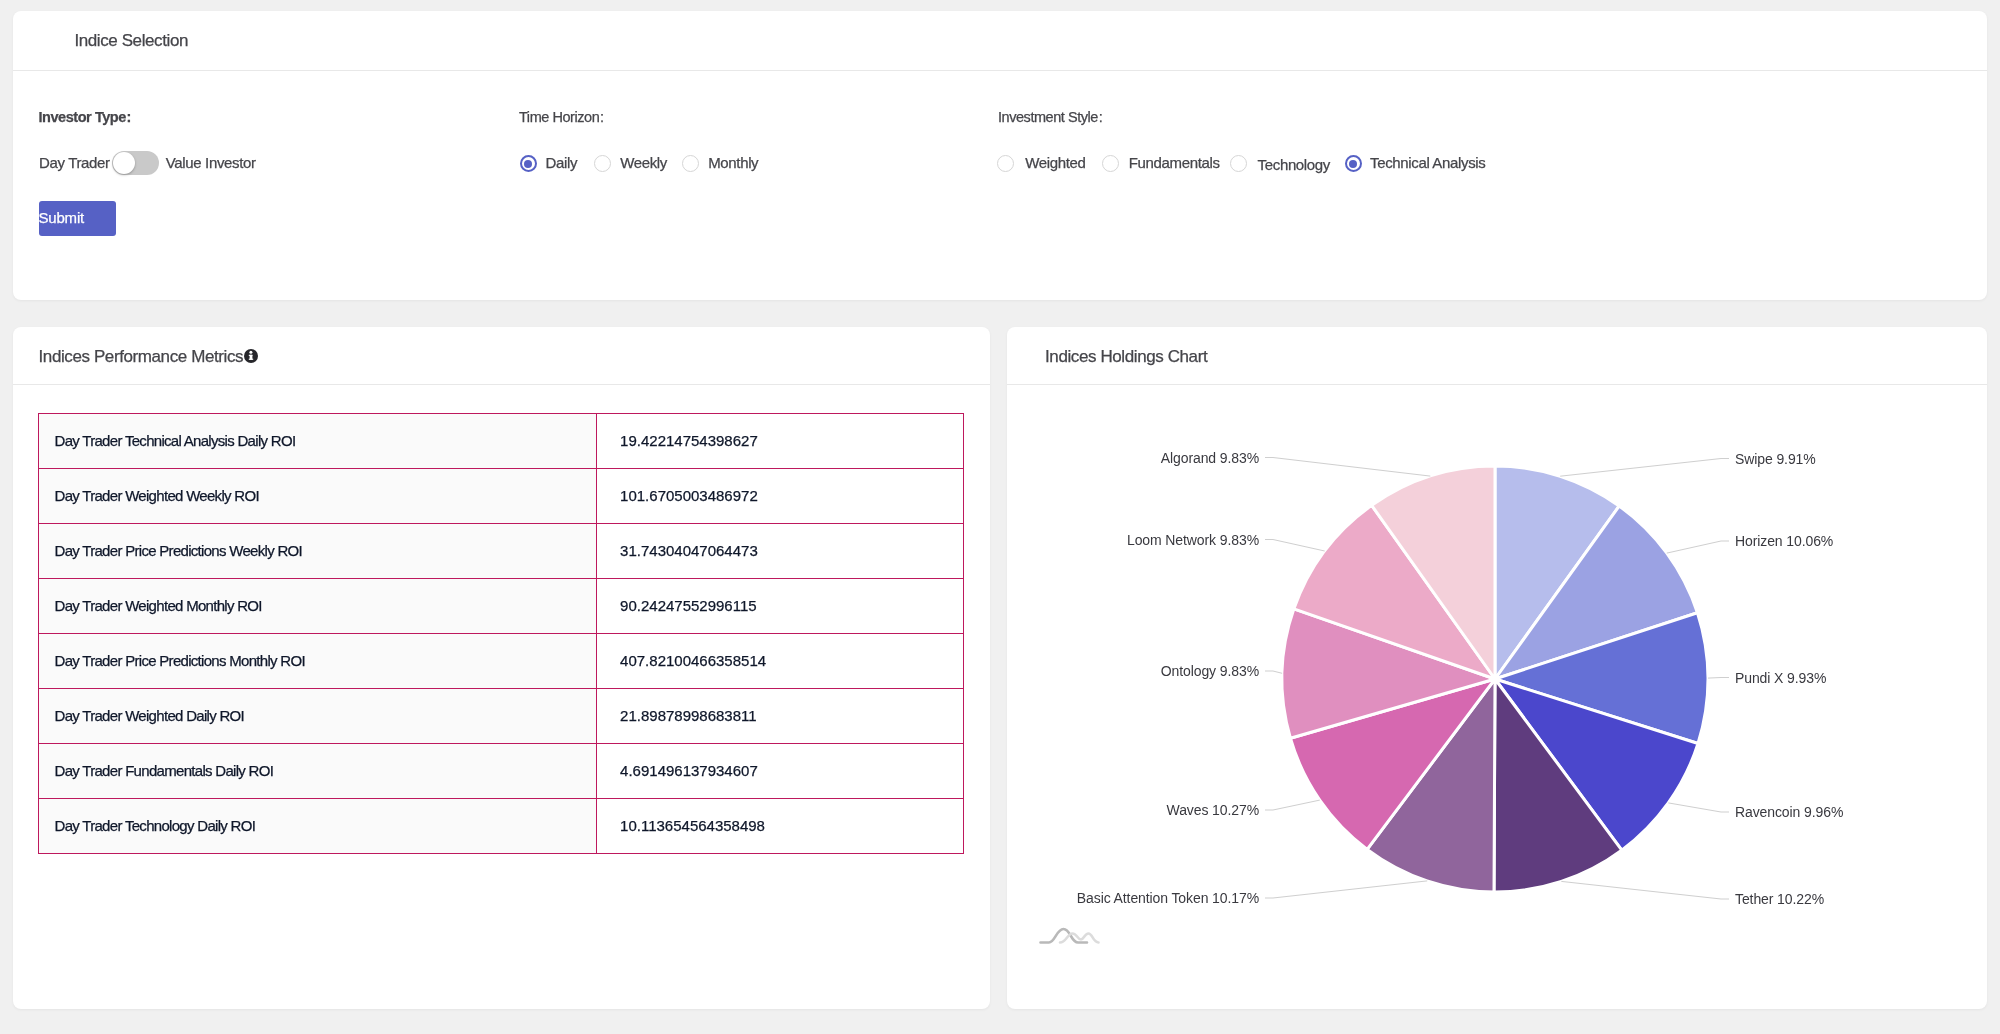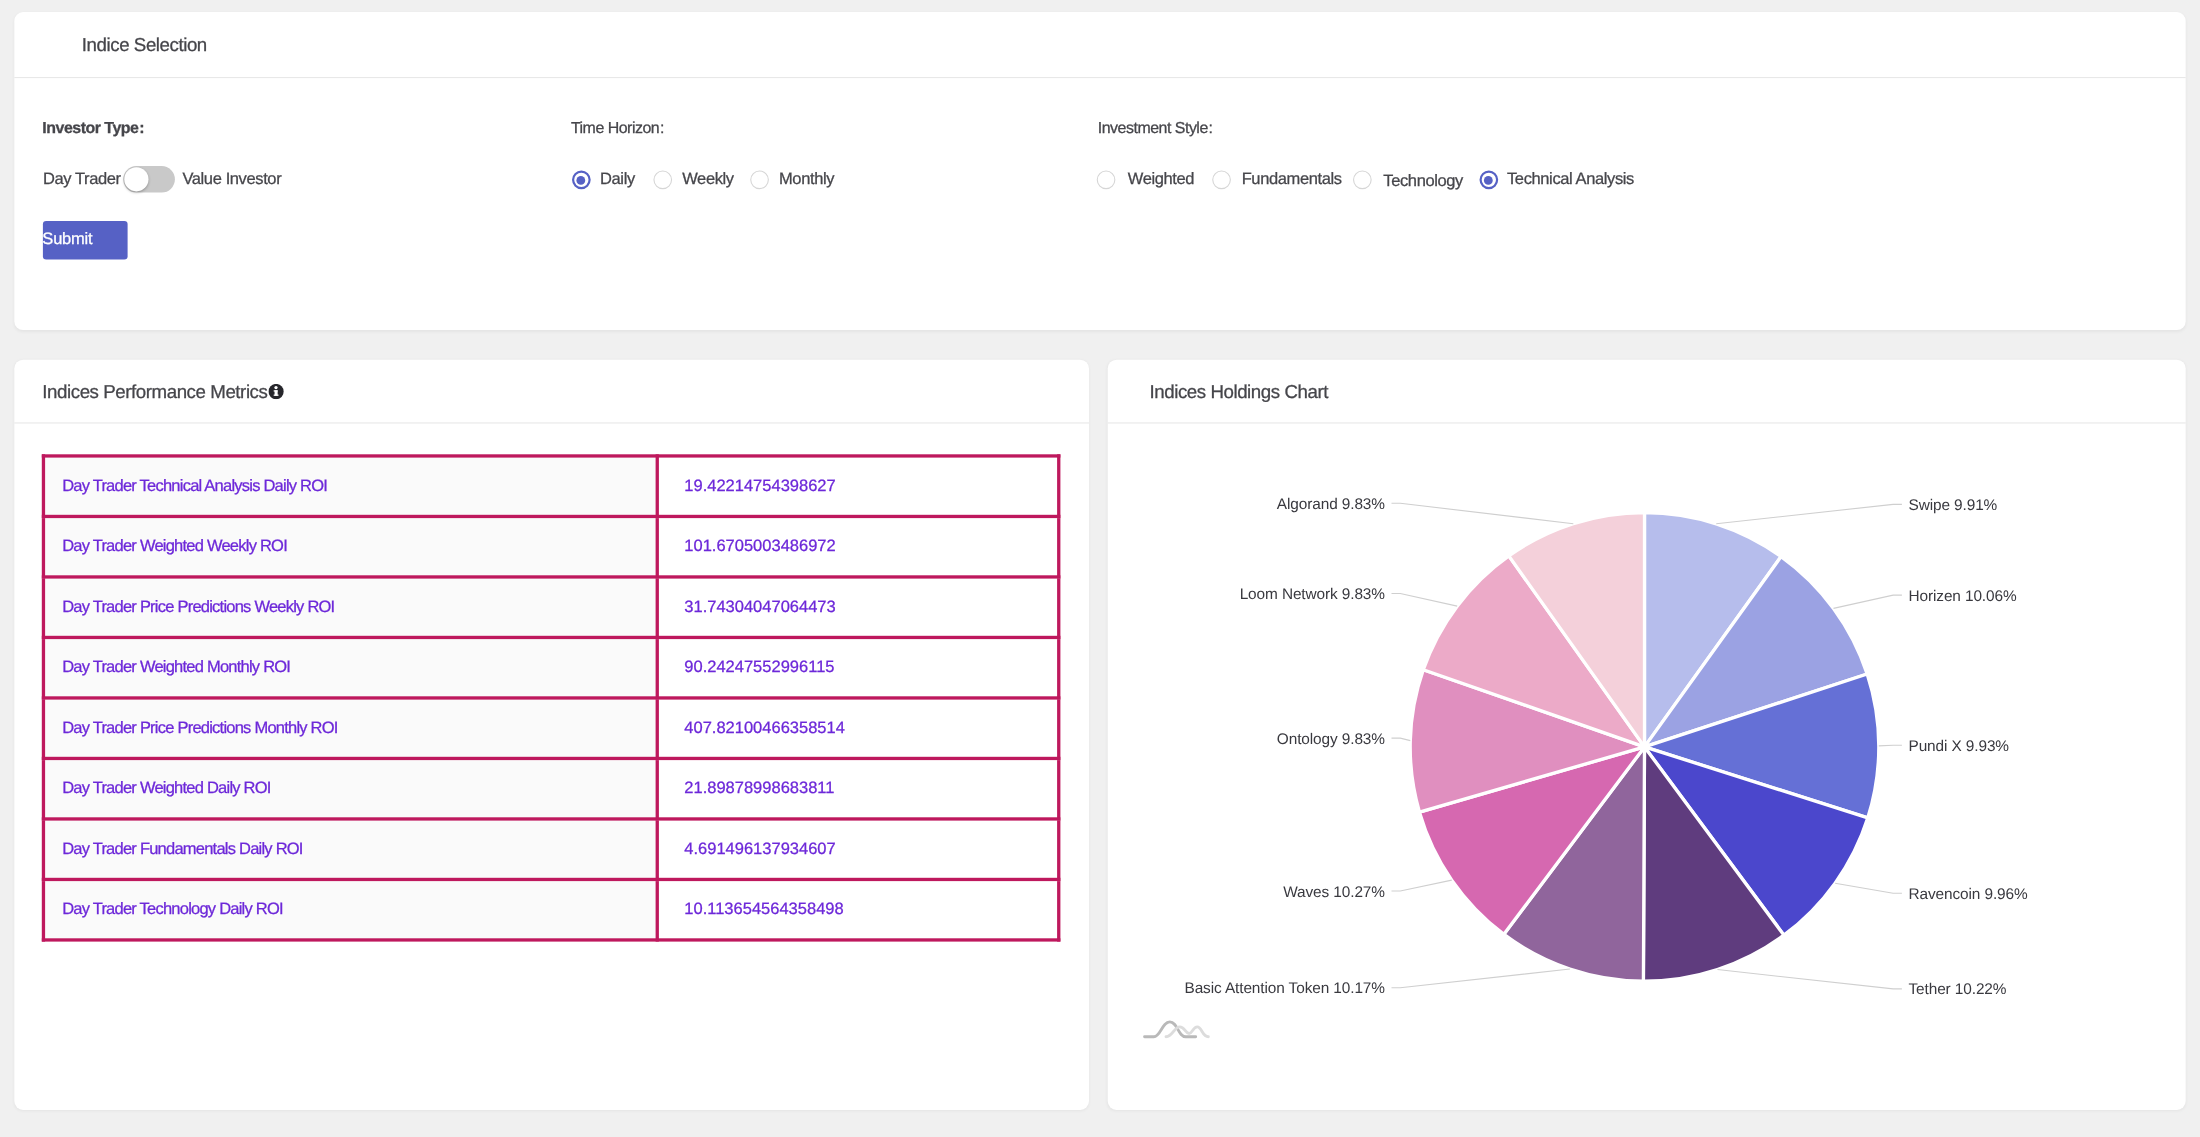--- a/index.html
+++ b/index.html
@@ -8,21 +8,21 @@
 .ctitle { position:absolute; font-size:17px; letter-spacing:-0.4px; color:#45454a; white-space:nowrap; line-height:1; }
 .flabel { position:absolute; font-size:14.5px; letter-spacing:-0.45px; white-space:nowrap; line-height:1; }
 .rad { position:absolute; width:17px; height:17px; border-radius:50%; border:1.5px solid #d6d6d6; background:#fff; }
 .rad.sel { border:2px solid #5661c5; }
 .rad.sel .dot { position:absolute; left:2.5px; top:2.5px; width:8px; height:8px; border-radius:50%; background:#5661c5; }
 .rlabel { position:absolute; font-size:15px; letter-spacing:-0.35px; white-space:nowrap; line-height:1.15; }
 .toggle { position:absolute; left:99px; top:140px; width:47px; height:24px; border-radius:12px; background:#c9c9c9; }
 .toggle .knob { position:absolute; left:1px; top:1px; width:22px; height:22px; border-radius:50%; background:#fff; box-shadow:0 1px 2.5px rgba(0,0,0,0.28); }
 .submit { position:absolute; left:25.5px; top:190px; width:77px; height:34.5px; background:#5661c5; color:#fff; font-size:15px; border-radius:3px; text-align:left; line-height:34.5px; letter-spacing:-0.2px; }
 table.m { position:absolute; left:25px; top:85.5px; border-collapse:collapse; width:925.5px; table-layout:fixed; }
-table.m td { border:3px solid #be185d; height:55px; font-size:15px; color:#6d28d9; }
+table.m td { border:1px solid #be185d; height:55px; font-size:15px; color:#0f172a; }
 td.c1 { width:557.6px; background:#fafafa; padding-left:15.5px; letter-spacing:-0.7px; }
 td.c2 { padding-left:23.5px; letter-spacing:0; }
 .plabel { font-size:14px; letter-spacing:-0.1px; fill:#39393f; font-family:"Liberation Sans",sans-serif; }
 </style></head>
 <body>
 
 <div class="card" style="left:13px; top:11px; width:1974px; height:289px;">
   <div class="chead" style="height:60px;"></div>
   <div class="ctitle" style="left:25.4px; top:20.5px;margin-left:36px;">Indice Selection</div>
   <div class="flabel" style="left:25.5px; top:99px;font-weight:bold;">Investor Type :</div>

